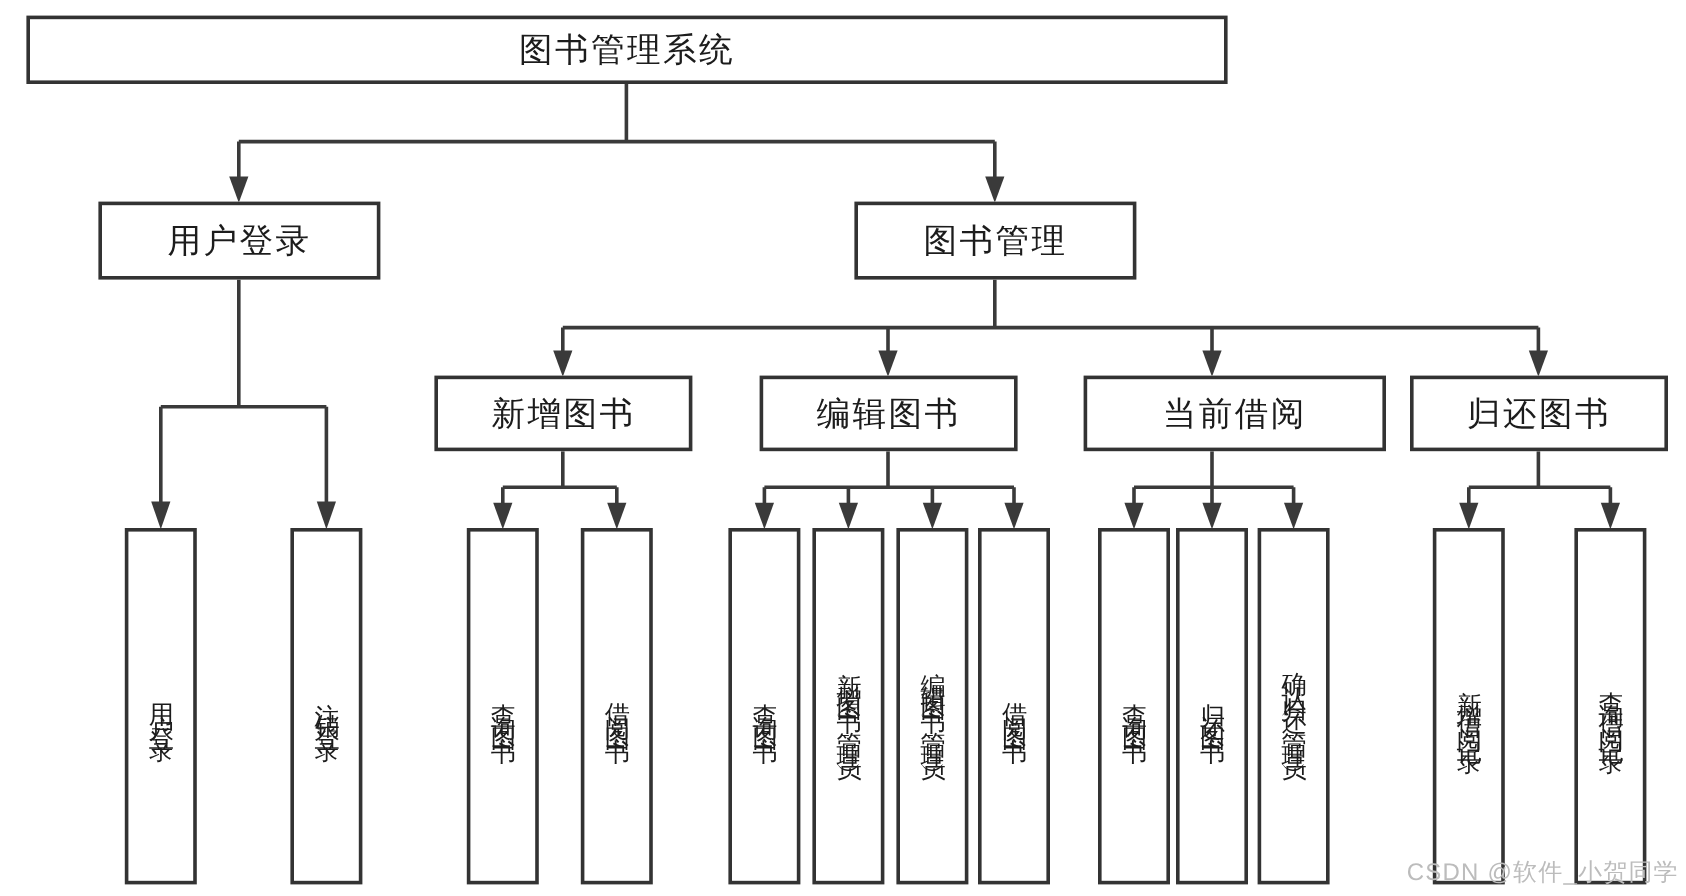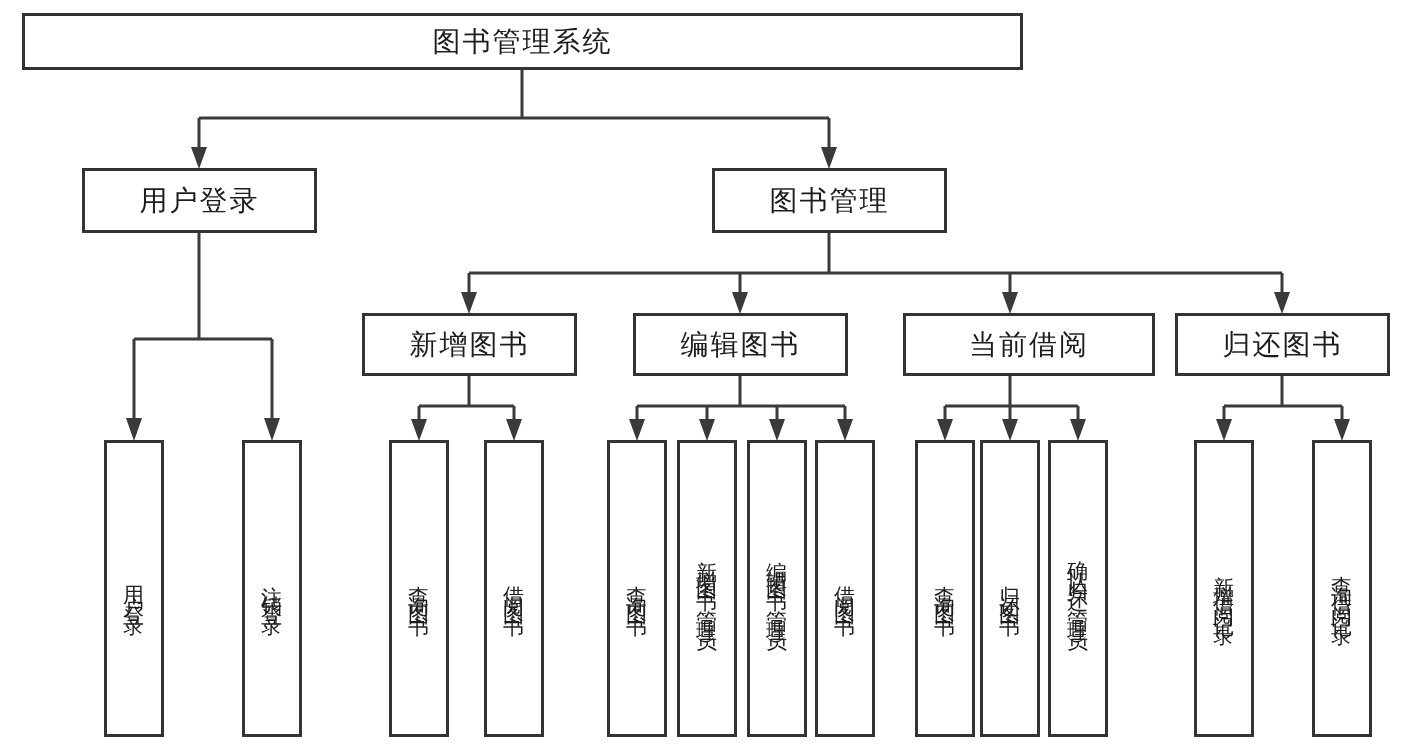--- a/index.html
+++ b/index.html
@@ -105,14 +105,15 @@
   <div class="vbox" style="left:747px">编辑图书（管理员）</div>
   <div class="vbox" style="left:815px">借阅图书</div>
 
   <div class="vbox" style="left:915px">查询图书</div>
   <div class="vbox" style="left:980px">归还图书</div>
   <div class="vbox" style="left:1048px">确认归还（管理员）</div>
 
   <div class="vbox" style="left:1194px">新增借阅记录</div>
   <div class="vbox" style="left:1312px">查询借阅记录</div>
 
+  <div class="watermark">CSDN @软件_小贺同学</div>
 
 </div>
 
 </body></html>

